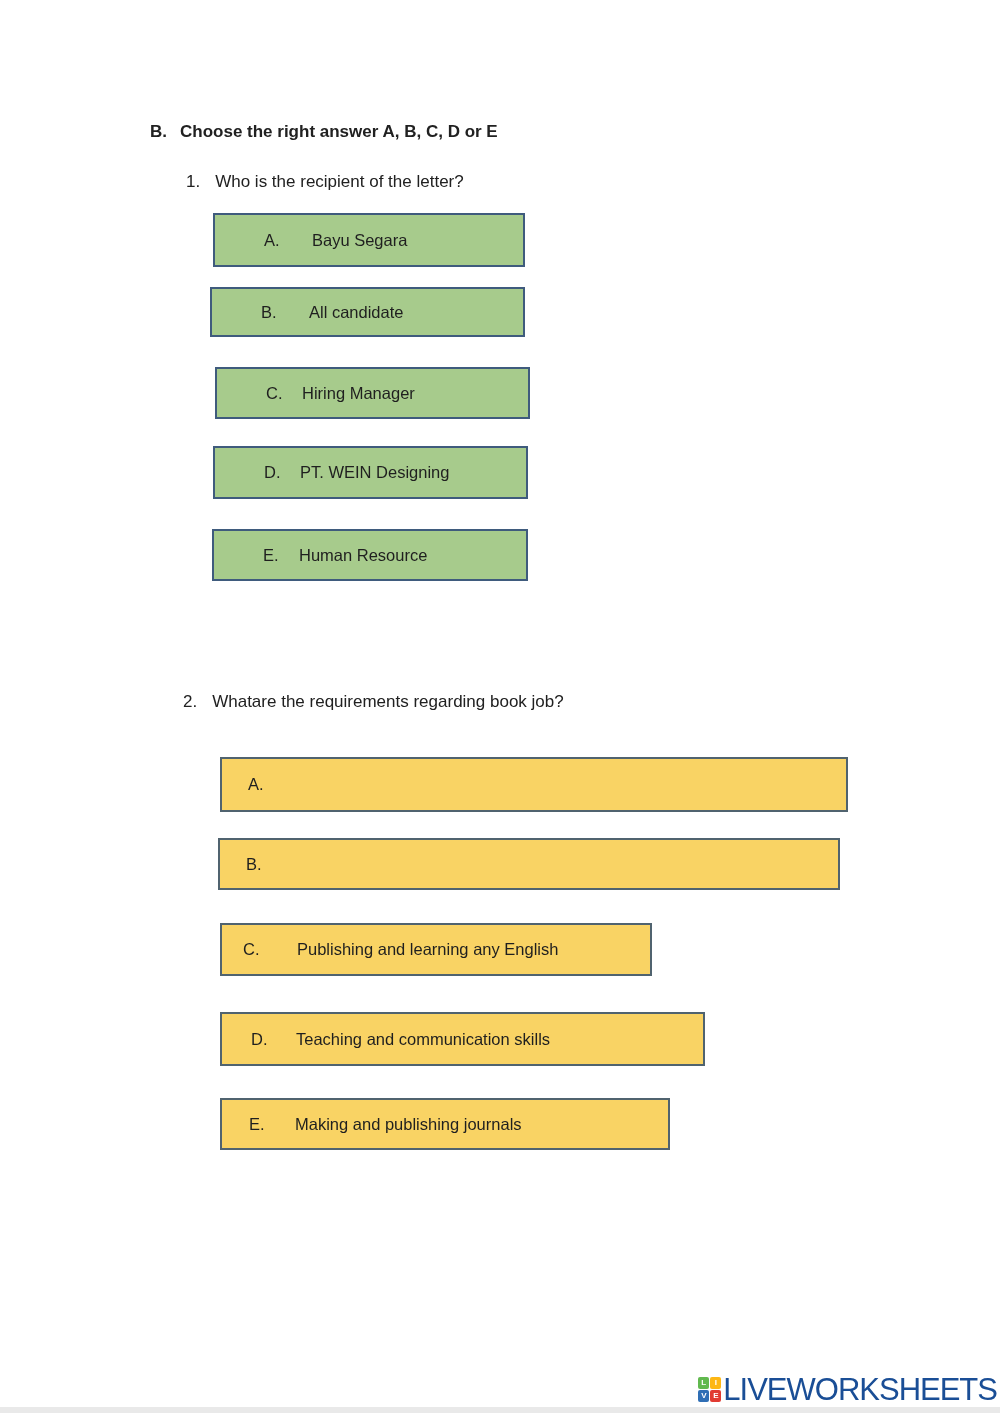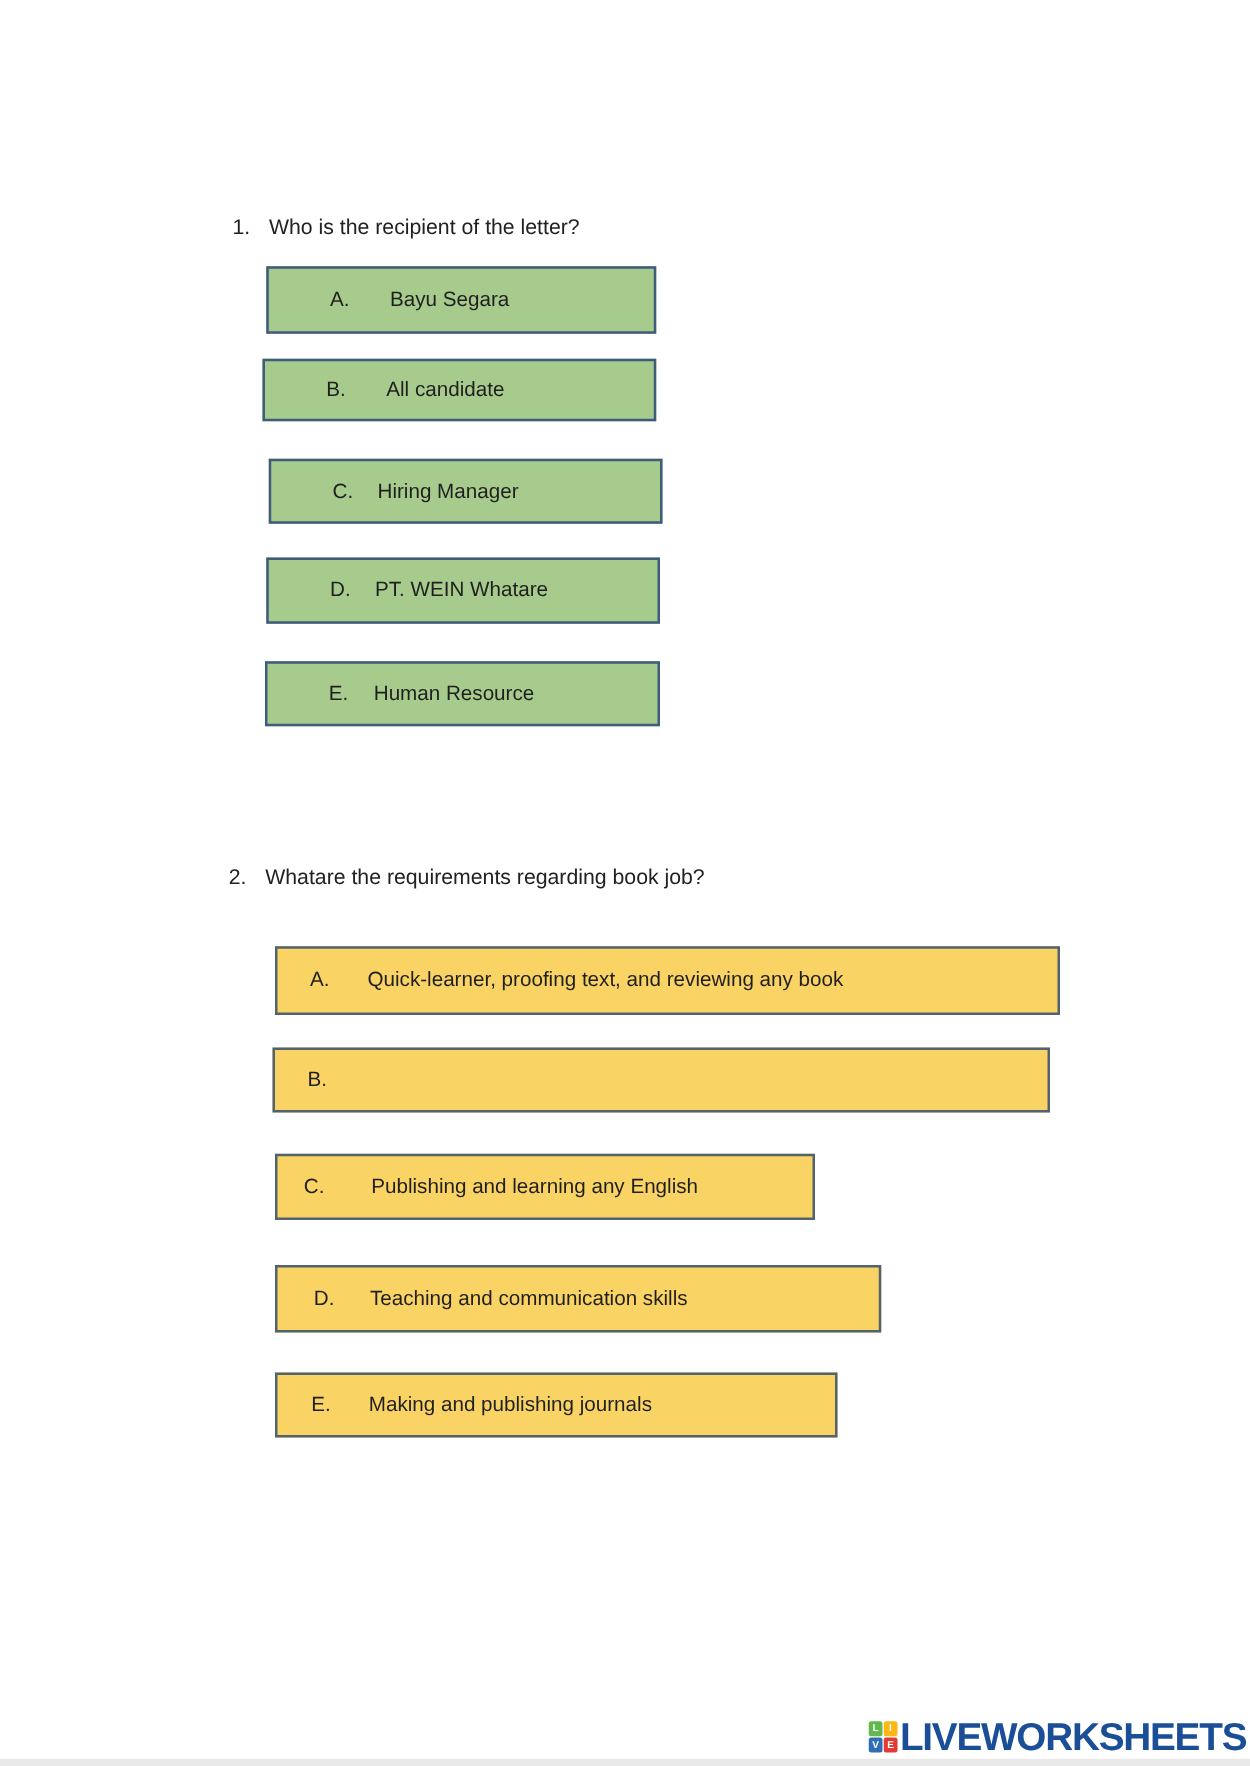--- a/index.html
+++ b/index.html
@@ -73,69 +73,71 @@
     grid-template-rows:12px 12px;
     gap:1px;
     margin-right:2px;
   }
   .logo-sq{
     display:flex;align-items:center;justify-content:center;
     color:#ffffff;font-size:8px;font-weight:bold;
     border-radius:2px;line-height:1;
   }
   .logo-text{
-    font-size:31px;font-weight:700;
+    font-size:31px;font-weight:400;
     letter-spacing:-1px;line-height:1;
     white-space:nowrap;
   }
 
   .bottom-strip{
     position:absolute;left:0;bottom:0;
     width:1000px;height:6px;
     background:#e9e9e9;
   }
 </style>
 </head>
 <body>
 
 <div class="page">
 
+  <div class="section-header">
+    <span class="sec-label">B.</span><span>Choose the right answer A, B, C, D or E</span>
+  </div>
 
   <div class="question-line q1-line">
     <span class="q-num">1.</span><span>Who is the recipient of the letter?</span>
   </div>
 
   <div class="opt green q1-a" style="background-color: rgb(167, 203, 140); border-color: rgb(63, 91, 125);">
     <span class="opt-letter">A.</span>
       <span class="opt-text">Bayu Segara</span>
   </div>
   <div class="opt green q1-b" style="background-color: rgb(167, 203, 140); border-color: rgb(63, 91, 125);">
     <span class="opt-letter">B.</span>
       <span class="opt-text">All candidate</span>
   </div>
   <div class="opt green q1-c" style="background-color: rgb(167, 203, 140); border-color: rgb(63, 91, 125);">
     <span class="opt-letter">C.</span>
       <span class="opt-text">Hiring Manager</span>
   </div>
   <div class="opt green q1-d" style="background-color: rgb(167, 203, 140); border-color: rgb(63, 91, 125);">
     <span class="opt-letter">D.</span>
-      <span class="opt-text">PT. WEIN Whatare</span>
+      <span class="opt-text">PT. WEIN Designing</span>
   </div>
   <div class="opt green q1-e" style="background-color: rgb(167, 203, 140); border-color: rgb(63, 91, 125);">
     <span class="opt-letter">E.</span>
       <span class="opt-text">Human Resource</span>
   </div>
 
   <div class="question-line q2-line">
     <span class="q-num">2.</span><span>Whatare the requirements regarding book job?</span>
   </div>
 
   <div class="opt yellow q2-a" style="background-color: rgb(249, 211, 100); border-color: rgb(80, 99, 111);">
     <span class="opt-letter">A.</span>
-      <span class="opt-text">Quick-learner, proofing text, and reviewing any book</span>
   </div>
   <div class="opt yellow q2-b" style="background-color: rgb(249, 211, 100); border-color: rgb(80, 99, 111);">
     <span class="opt-letter">B.</span>
   </div>
   <div class="opt yellow q2-c" style="background-color: rgb(249, 211, 100); border-color: rgb(80, 99, 111);">
     <span class="opt-letter">C.</span>
       <span class="opt-text">Publishing and learning any English</span>
   </div>
   <div class="opt yellow q2-d" style="background-color: rgb(249, 211, 100); border-color: rgb(80, 99, 111);">
     <span class="opt-letter">D.</span>

